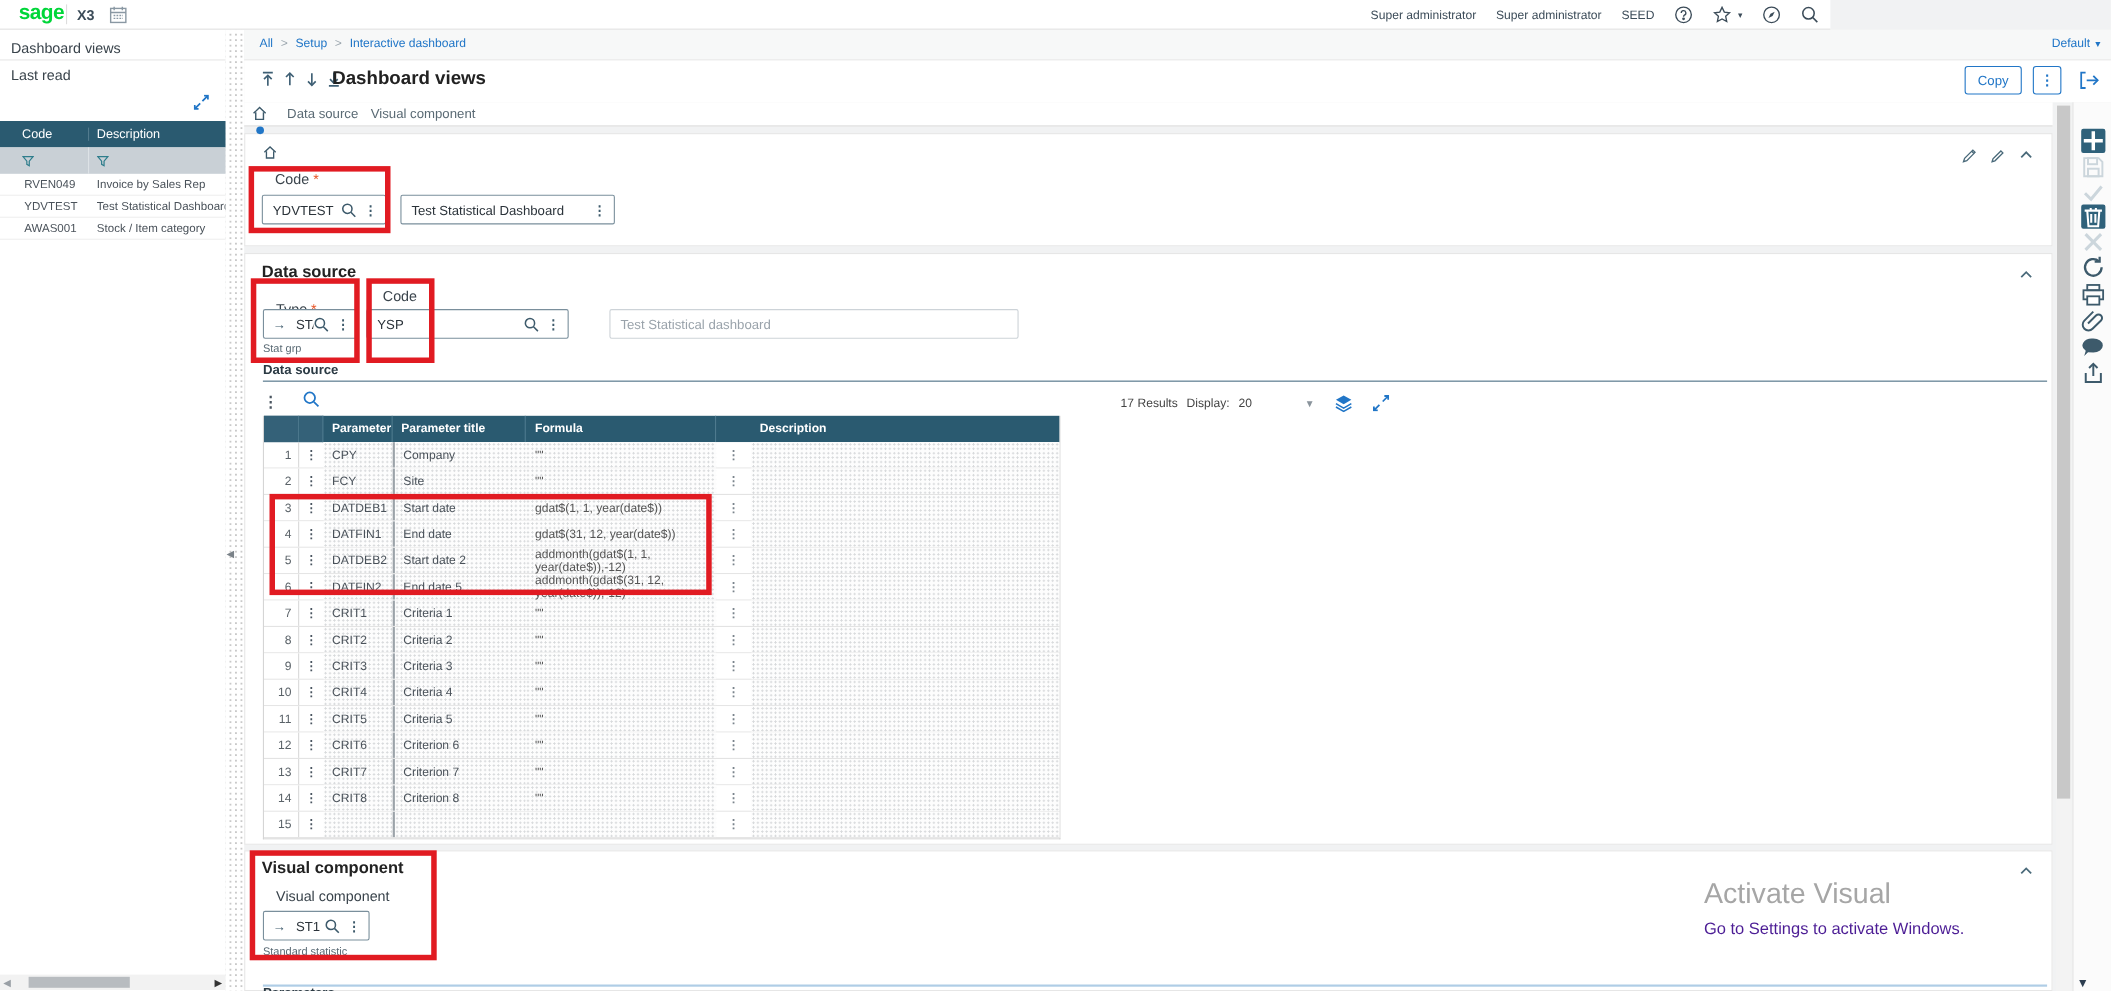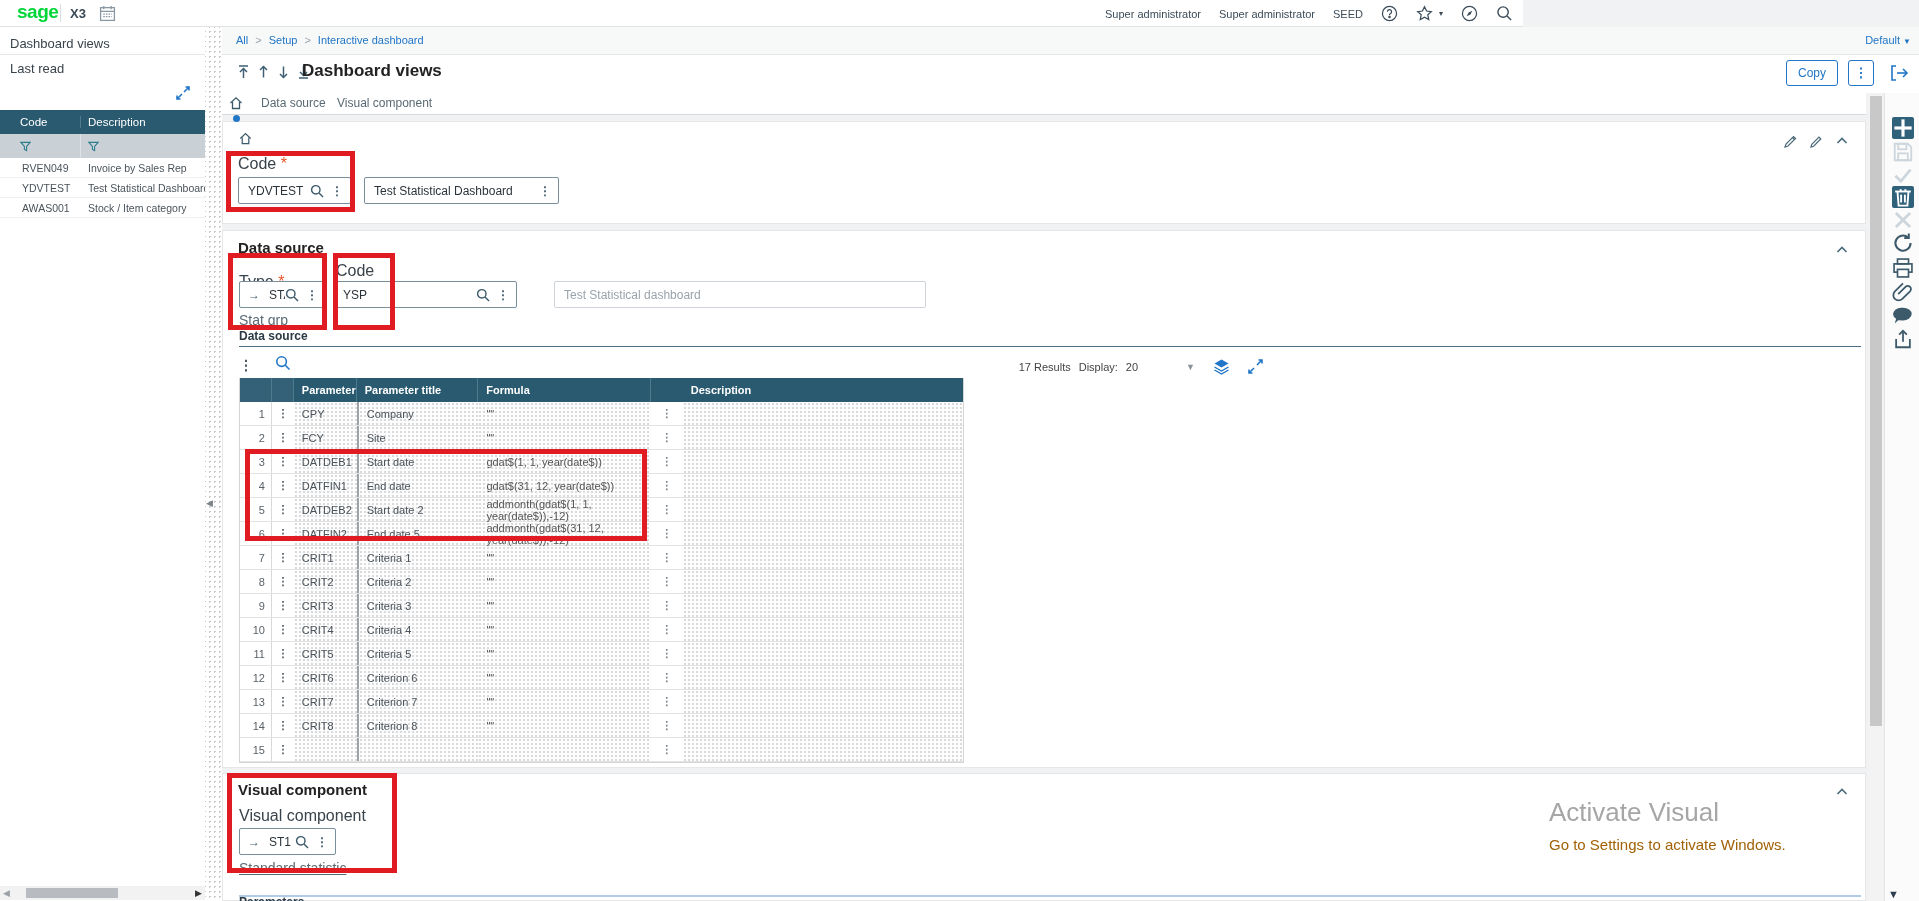--- a/index.html
+++ b/index.html
@@ -1,21 +1,21 @@
 <!DOCTYPE html>
 <html><head>
 <meta charset="utf-8">
 <style>
   * { margin:0; padding:0; box-sizing:border-box; }
   html,body { width:1919px; height:901px; font-family:"Liberation Sans", sans-serif; background:#fff; overflow:hidden; }
   .abs { position:absolute; }
   #stage { position:relative; width:1919px; height:901px; background:#f1f2f3; }
 
   
-  #topbar { position:absolute; left:0; top:0; width:1523px; height:27px; background:#fff; border-bottom:1px solid #e2e2e2; z-index:30; }
+  #topbar { position:absolute; left:0; top:0; width:1664px; height:27px; background:#fff; border-bottom:1px solid #e2e2e2; z-index:30; }
   .brand { position:absolute; left:17px; top:1px; font-size:19px; font-weight:bold; color:#00D639; letter-spacing:-0.5px; }
   .brand-sep { position:absolute; left:60px; top:4px; height:18px; width:1px; background:#ddd; }
   .product { position:absolute; left:70px; top:6px; font-size:13px; color:#3a4a57; font-weight:bold; }
   .tb-right { position:absolute; top:0; height:27px; display:flex; align-items:center; gap:18px; right:10px; }
   .tb-text { font-size:11px; color:#3c4c59; }
   .tb-ic { width:17px; height:17px; color:#3c4c59; display:inline-block; }
   .tiny-caret { font-size:8px; color:#3c4c59; margin-left:-12px; }
 
   
   #sidebar { position:absolute; left:0; top:27px; width:205px; height:874px; background:#fff; z-index:20; }
@@ -67,29 +67,29 @@
   .tab-lbl { position:absolute; top:3px; font-size:12px; color:#5a6a74; }
   .tab-dot { position:absolute; left:222px; top:115px; width:7px; height:7px; border-radius:50%; background:#2176C7; z-index:5; margin-left:11px; }
 
   
   .card { position:absolute; left:222px; width:1644px; background:#fff; border:1px solid #e6e6e6; }
   #card1 { top:121px; height:103px; }
   #card2 { top:230px; height:538px; }
   #card3 { top:773px; height:128px; }
   .sec-title { position:absolute; left:15px; font-size:15px; font-weight:bold; color:#222; }
   .sec-chevron { position:absolute; left:1612px; width:14px; height:14px; color:#4a6a7a; }
-  .field-label { position:absolute; font-size:16px; color:#39434b; }
+  .field-label { position:absolute; font-size:13px; color:#39434b;margin-left:12px; }
   .req { color:#e8572a; }
   .x3field { position:absolute; height:27px; border:1px solid #7A8F9C; border-radius:2px; background:#fff; font-size:12px; color:#2b333a; display:flex; align-items:center; }
   .x3field .val { padding-left:9px; flex:1; white-space:nowrap; overflow:hidden; }
   .x3field .goto { color:#3d5a6b; font-size:12px; padding:0 2px 0 8px; }
   .fmag { width:14px; height:14px; color:#3d5a6b; flex:none; }
   .fkebab { color:#3d5a6b; font-weight:bold; font-size:12px; padding:0 7px 0 7px; letter-spacing:0; }
   .x3field.readonly { border-color:#cdd3d8; color:#9aa3ab; }
-  .helper { position:absolute; font-size:14px; color:#5a6a74;text-decoration:underline; }
+  .helper { position:absolute; font-size:10px; color:#5a6a74; }
   .sub-head { position:absolute; font-size:12px; font-weight:bold; color:#2b3a44; }
   .sub-rule { position:absolute; height:1px; background:#4a6e84; }
   .card-ic { position:absolute; width:15px; height:15px; color:#4a6a7a; }
 
   
   .gt-kebab { position:absolute; left:16px; top:126px; color:#4a5560; font-weight:bold; font-size:14px; }
   .gt-mag { position:absolute; left:52px; top:124px; width:16px; height:16px; color:#2176C7; }
   .gt-right { position:absolute; left:480px; top:127px; width:560px; font-size:11px; color:#444; display:flex; align-items:center; justify-content:flex-end; gap:8px; }
   .gt-caret { color:#8a949c; font-size:9px; margin-left:40px; }
   .gt-layers { width:17px; height:17px; color:#2176C7; margin-left:10px; }
@@ -115,21 +115,21 @@
   .c.ptitle { width:122px; padding-left:8px; border-left:2px solid #9CA3A9; }
   .c.formula { width:173px; padding-left:8px; color:#555; }
   .c.kb2 { width:32px; justify-content:center; color:#7a848c; font-weight:bold; }
   .c.desc { width:281px; }
 
   
   .anno { position:absolute; border:5px solid #E11B22; z-index:40; pointer-events:none; }
 
   
   #wm1 { position:absolute; left:1549px; top:797px; font-size:26px; color:#a6a6a6; z-index:45; }
-  #wm2 { position:absolute; left:1549px; top:836px; font-size:15px; color:#a16207; z-index:45; }
+  #wm2 { position:absolute; left:1549px; top:836px; font-size:15px; color:#4c1d95; z-index:45; }
 
   
   #vscroll { position:absolute; left:1869px; top:95px; width:14px; height:806px; background:#f3f3f3; }
   #vthumb { position:absolute; left:1px; top:1px; width:12px; height:630px; background:#c8c8c8; }
   #rtb { position:absolute; left:1884px; top:93px; width:35px; height:808px; background:#fbfbfb; border-left:1px solid #e3e3e3; }
   .rtb-ic { position:absolute; left:7px; width:22px; height:22px; display:flex; align-items:center; justify-content:center; border-radius:2px; }
   .rtb-filled { background:#2F617A; color:#fff; }
   .rtb-dis { color:#ccd6dc; }
   .rtb-en { color:#3d5a6b; }
   .down-caret { position:absolute; left:1888px; top:888px; font-size:11px; color:#2d3e50; z-index:46; }

